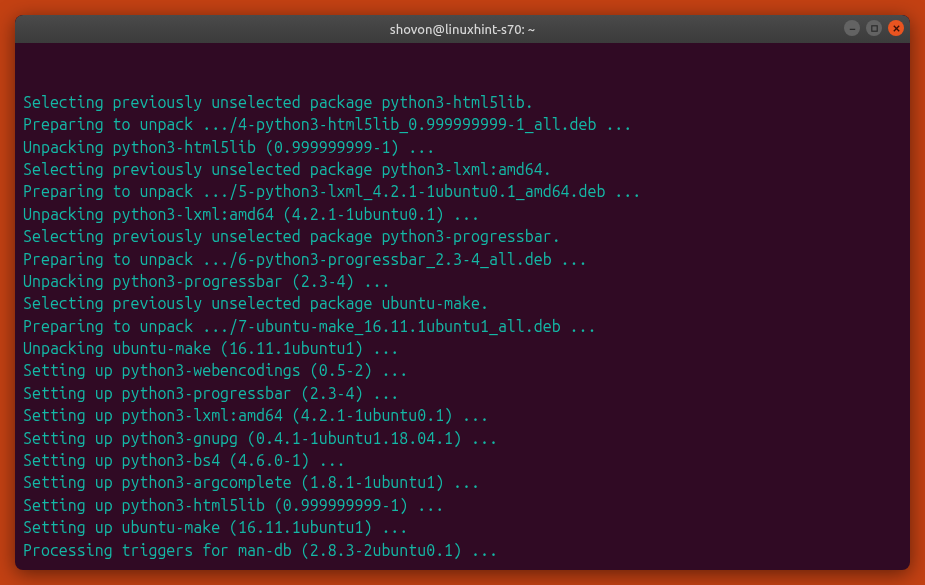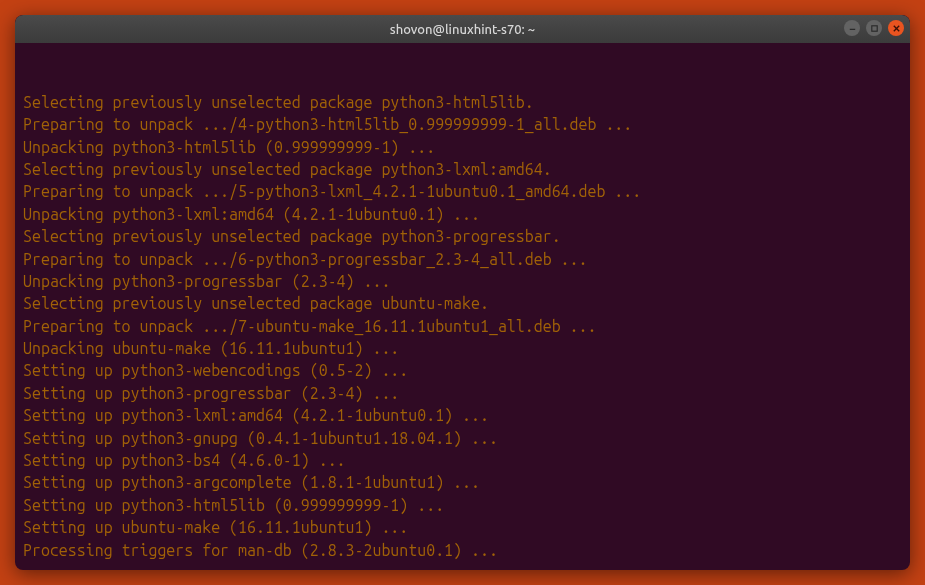--- a/index.html
+++ b/index.html
@@ -59,21 +59,21 @@
       font-size: 11px;
       cursor: pointer;
     }
     .wc-min { background: #636363; color: #2a2a2a; }
     .wc-max { background: #636363; color: #2a2a2a; }
     .wc-close { background: #e95420; color: #fff; }
     .wc svg { width: 9px; height: 9px; }
     .terminal {
       flex: 1;
       padding: 3px 8px;
-      color: #a16207;
+      color: #14b8a6;
       font-size: 16px;
       line-height: 1.4;
       overflow: hidden;
       white-space: pre;
     }
     .term-line {
       white-space: pre;
     }
   </style>
 </head>

